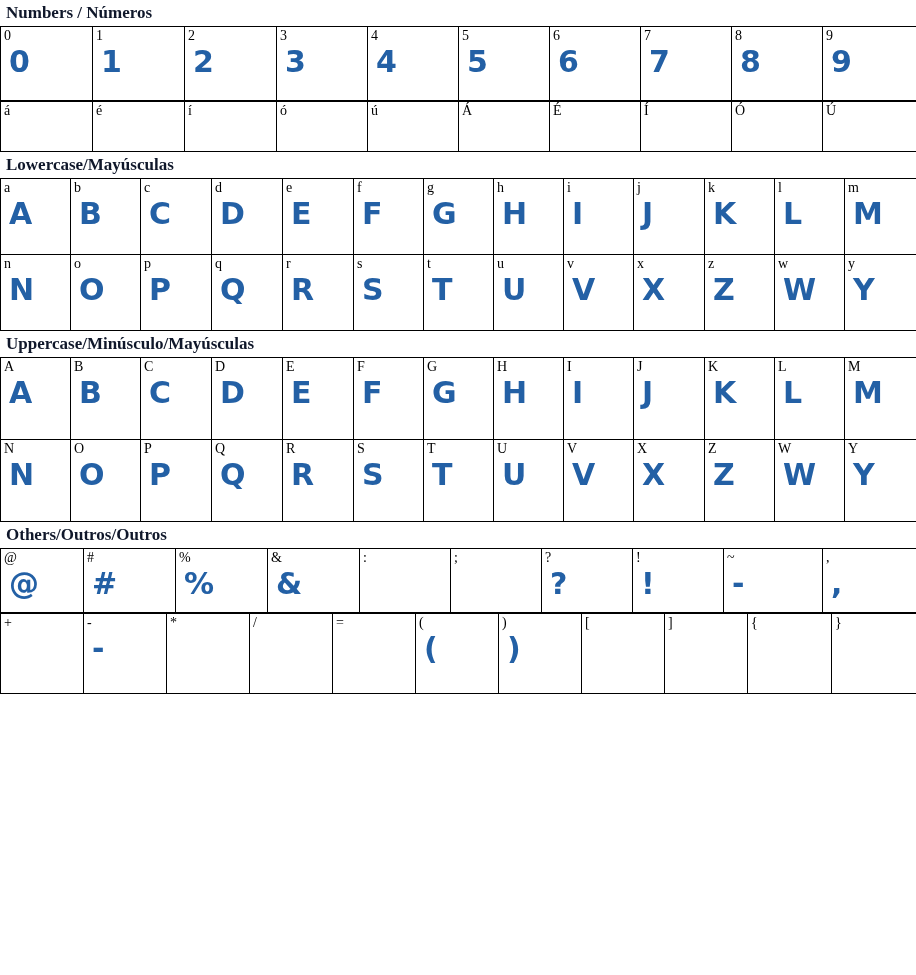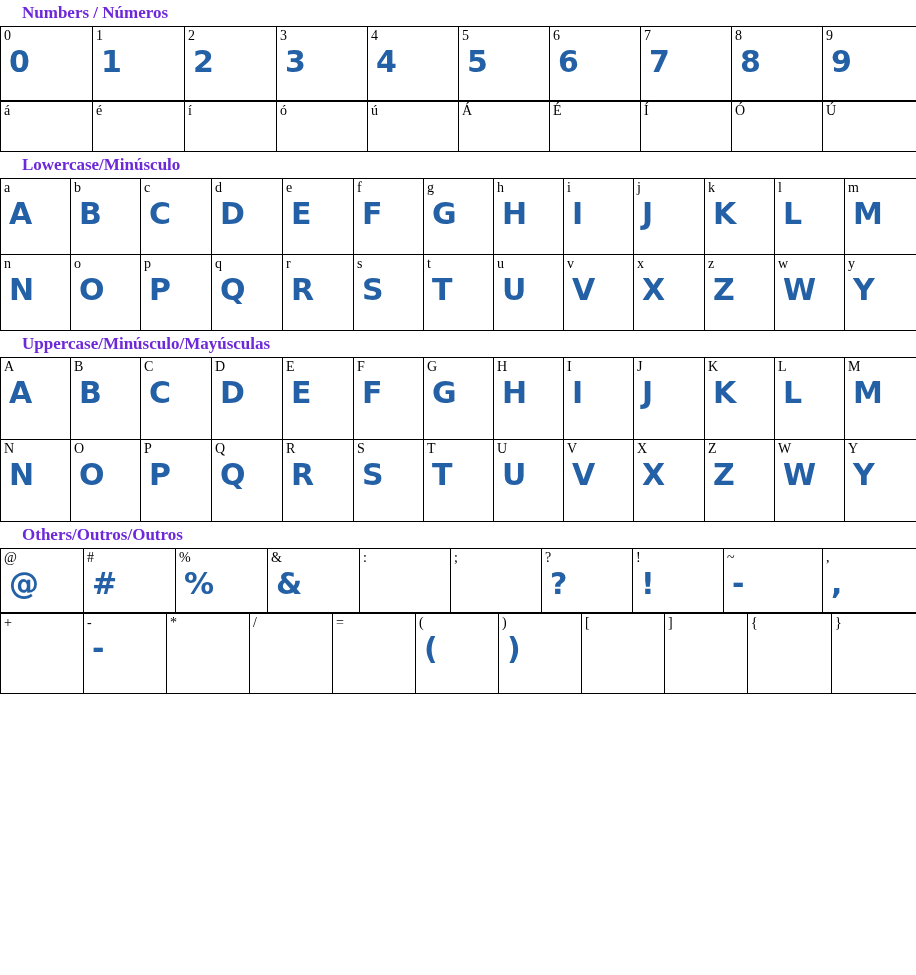--- a/index.html
+++ b/index.html
@@ -14,24 +14,23 @@
   .page {
     width: 916px;
     height: 975px;
     position: relative;
     overflow: hidden;
   }
   .section-title {
     font-family: "Liberation Serif", serif;
     font-size: 17px;
     font-weight: bold;
-    color: #6d28d9;
+    color: #0f172a;
     padding: 3px 0 3px 6px;
     line-height: 20px;
-    margin-left: 16px;
   }
   table.glyphs {
     border-collapse: collapse;
     width: 916px;
     table-layout: fixed;
   }
   table.glyphs td {
     border: 1px solid #000000;
     vertical-align: top;
     padding: 0;
@@ -193,21 +192,21 @@
             <span class="cell-glyph"></span>
           </td>
         <td>
             <span class="cell-label">Ú</span>
             <span class="cell-glyph"></span>
           </td>
       </tr>
     </tbody>
   </table>
 
-  <div class="section-title">Lowercase/Minúsculo</div>
+  <div class="section-title">Lowercase/Mayúsculas</div>
   <table class="glyphs">
     <colgroup>
       <col style="width:70px">
         <col style="width:70px">
         <col style="width:71px">
         <col style="width:71px">
         <col style="width:71px">
         <col style="width:70px">
         <col style="width:70px">
       <col style="width:70px">

